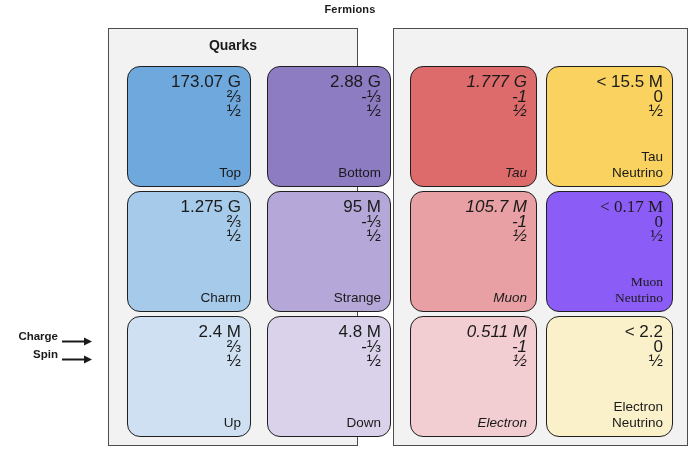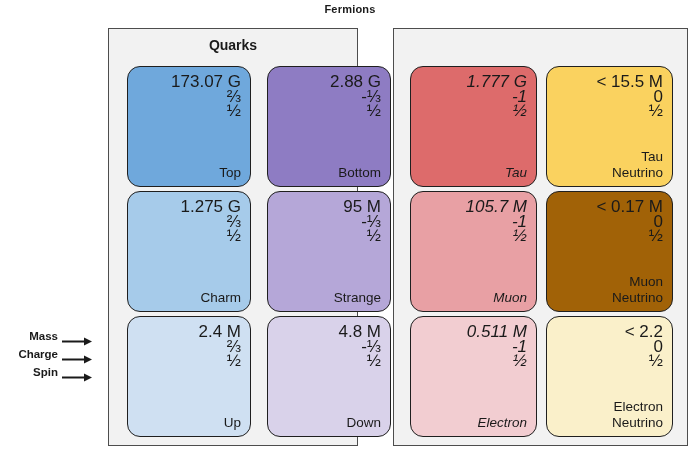--- a/index.html
+++ b/index.html
@@ -229,21 +229,21 @@
     <div class="column col-1">
       <div class="particle" style="background: rgb(250, 210, 95);">
         <div class="p-props">
           <span class="p-prop">&lt; 15.5 M</span>
           <span class="p-prop">0</span>
           <span class="p-prop">½</span>
         </div>
         <div class="p-name">Tau
 Neutrino</div>
       </div>
-      <div class="particle" style="background: #a16207;">
+      <div class="particle" style="background: #8b5cf6; font-family: Liberation Serif, serif;">
         <div class="p-props">
           <span class="p-prop">&lt; 0.17 M</span>
           <span class="p-prop">0</span>
           <span class="p-prop">½</span>
         </div>
         <div class="p-name">Muon
 Neutrino</div>
       </div>
       <div class="particle" style="background: rgb(250, 240, 202);">
         <div class="p-props">
@@ -251,29 +251,20 @@
           <span class="p-prop">0</span>
           <span class="p-prop">½</span>
         </div>
         <div class="p-name">Electron
 Neutrino</div>
       </div>
     </div>
   </div>
 
   <div class="annotations">
-    <div class="anno-row">
-      <span class="anno-label">Mass</span>
-      <span class="anno-arrow">
-        <svg width="30" height="9" viewBox="0 0 30 9">
-          <line x1="0" y1="4.5" x2="23" y2="4.5" stroke="#1a1a1a" stroke-width="2"></line>
-          <polygon points="22,0.5 30,4.5 22,8.5" fill="#1a1a1a"></polygon>
-        </svg>
-      </span>
-    </div>
     <div class="anno-row">
       <span class="anno-label">Charge</span>
       <span class="anno-arrow">
         <svg width="30" height="9" viewBox="0 0 30 9">
           <line x1="0" y1="4.5" x2="23" y2="4.5" stroke="#1a1a1a" stroke-width="2"></line>
           <polygon points="22,0.5 30,4.5 22,8.5" fill="#1a1a1a"></polygon>
         </svg>
       </span>
     </div>
     <div class="anno-row">

